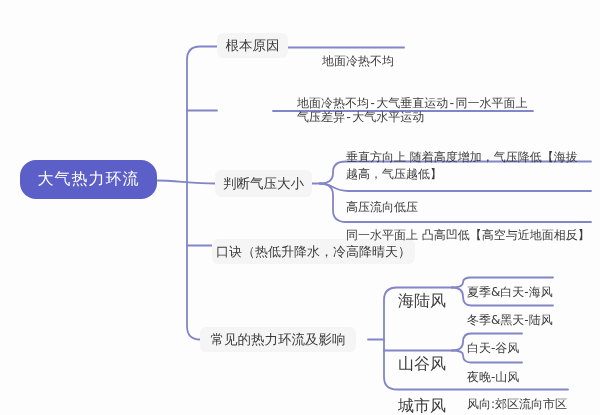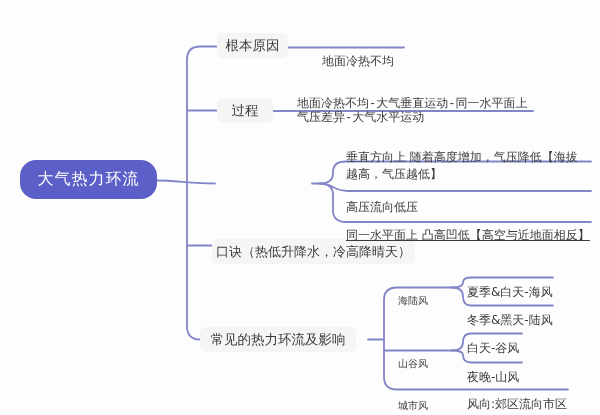--- a/index.html
+++ b/index.html
@@ -19,21 +19,21 @@
     position:absolute;background:var(--branch-bg,#f5f5f6);color:var(--text,#3c3c3c);
     border-radius:6px;display:flex;align-items:center;justify-content:center;
     font-size:13.5px;white-space:nowrap;
   }
   .leaf{
     position:absolute;color:var(--text,#3b3b3b);font-size:12px;line-height:17px;
     white-space:nowrap;
     margin-top:23px;
   }
   .leaf.wrap{white-space:normal;word-break:break-all;}
-  .leaf.sub{font-size:10px;}
+  .leaf.sub{font-size:16px;}
 </style>
 </head>
 <body>
 
 <div id="canvas">
 
   <svg class="wires" width="600" height="415" viewBox="0 0 600 415">
 
     <path d="M157,180.5 C175,180.5 192,183.5 215,183.5"></path>
 
@@ -56,30 +56,30 @@
     <path d="M452,287.5 Q463,287.5 463,282.5 Q463,277.5 471,277.5 H553"></path>
     <path d="M452,287.5 Q463,287.5 463,296.5 Q463,305.5 471,305.5 H553"></path>
 
     <path d="M452,350.5 Q463,350.5 463,342 Q463,333.5 471,333.5 H522"></path>
     <path d="M452,350.5 Q463,350.5 463,355 Q463,362.5 471,362.5 H522"></path>
   </svg>
 
   <div class="rootnode">大气热力环流</div>
 
   <div class="boxnode" style="left:217px;top:33px;width:71px;height:25px;">根本原因</div>
-  <div class="boxnode" style="left:217px;top:98px;width:56px;height:25px;">过程</div>
+  <div class="boxnode" style="left:215px;top:170px;width:97px;height:27px;">判断气压大小</div>
   <div class="boxnode" style="left:212px;top:239px;width:203px;height:25px;font-size:13px;">口诀（热低升降水，冷高降晴天）</div>
   <div class="boxnode" style="left:200px;top:327px;width:156px;height:25px;">常见的热力环流及影响</div>
 
   <div class="leaf" style="left:322px;top:30px;">地面冷热不均</div>
   <div class="leaf wrap" style="left:297px;top:74px;width:240px;line-height:14px;font-family:Liberation Mono, monospace;">地面冷热不均-大气垂直运动-同一水平面上气压差异-大气水平运动</div>
 
   <div class="leaf wrap" style="left:346px;top:126px;width:237px;">垂直方向上 随着高度增加，气压降低【海拔越高，气压越低】</div>
   <div class="leaf" style="left:346px;top:176px;">高压流向低压</div>
-  <div class="leaf" style="left:346px;top:204px;text-decoration:underline;">同一水平面上 凸高凹低【高空与近地面相反】</div>
+  <div class="leaf" style="left:346px;top:204px;">同一水平面上 凸高凹低【高空与近地面相反】</div>
 
   <div class="leaf sub" style="left:398px;top:269px;">海陆风</div>
   <div class="leaf sub" style="left:398px;top:332px;">山谷风</div>
   <div class="leaf sub" style="left:398px;top:374px;">城市风</div>
 
   <div class="leaf" style="left:467px;top:261px;">夏季&amp;白天-海风</div>
   <div class="leaf" style="left:467px;top:289px;">冬季&amp;黑天-陆风</div>
   <div class="leaf" style="left:467px;top:317px;">白天-谷风</div>
   <div class="leaf" style="left:467px;top:346px;">夜晚-山风</div>
   <div class="leaf" style="left:467px;top:373px;">风向:郊区流向市区</div>

